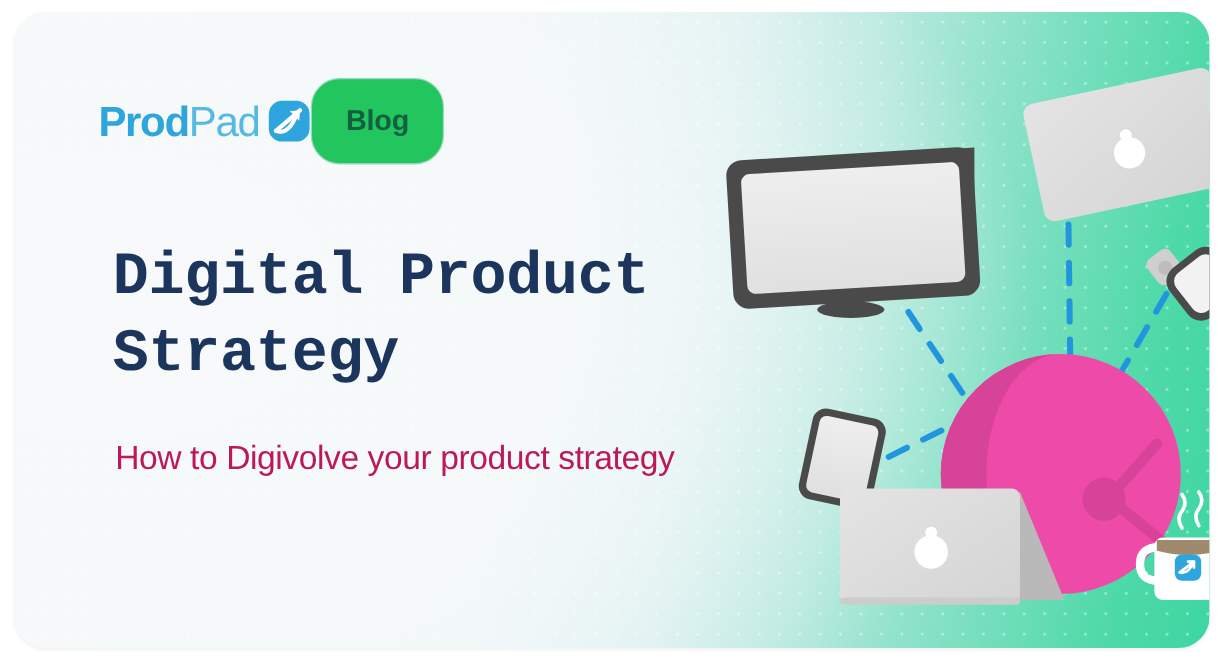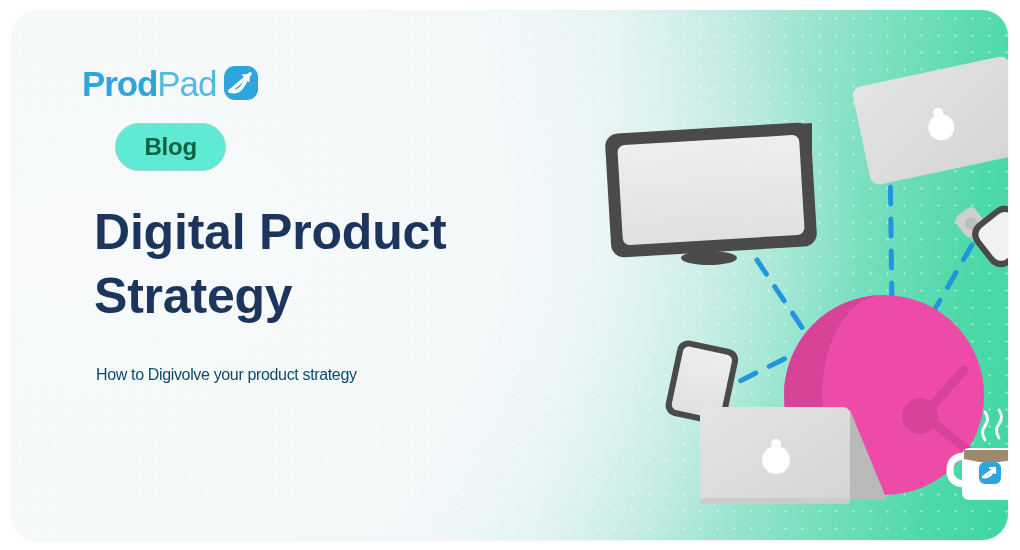--- a/index.html
+++ b/index.html
@@ -37,53 +37,53 @@
   }
   
   .bg-dots{
     position:absolute; inset:0;
     background-image:radial-gradient(rgba(255,255,255,.55) 1.1px, transparent 1.2px);
     background-size:17px 17px;
     opacity:.75;
   }
 
   
-  .header{position:absolute;left:70px;top:55px;display:flex;align-items:center;gap:22px;z-index:40;flex-direction:column;}
+  .header{position:absolute;left:70px;top:55px;display:flex;align-items:center;z-index:40;}
   .logo{display:flex;align-items:center;gap:7px;}
   .logo-text{font-size:35px;letter-spacing:-1.1px;line-height:1;white-space:nowrap;}
   .logo-text .b{font-weight:700;color:#2fa5dd;}
   .logo-text .l{font-weight:400;color:#55b9e3;}
   .logo-mark{width:36px;height:36px;flex:none;}
 
   .blog-pill{
     display:flex;align-items:center;justify-content:center;
-    height:46px;padding:0 28px;
+    height:46px;padding:12px 28px;
     border-radius:24px;
-    background:#5eead4;
+    background:#22c55e;
     border:1.5px solid #9bd9bd;
     color:#11613f;
     font-size:24px;font-weight:700;letter-spacing:-.2px;
   }
 
   
   .copy{position:absolute;left:82px;top:190px;z-index:40;width:560px;}
   .headline{
-    font-family:Liberation Sans, sans-serif;
+    font-family:Liberation Mono, monospace;
     font-weight:700;
     font-size:50px;
     line-height:1.28;
     color:#1c355c;
     letter-spacing:-.2px;
     margin:0;
   }
   .subhead{
     margin:38px 0 12px 2px;
-    font-size:16px;
+    font-size:28px;
     font-weight:400;
-    color:#0c4a6e;
+    color:#be185d;
     letter-spacing:-.35px;
     white-space:nowrap;
   }
 
   
   .art{position:absolute;inset:0;z-index:20;}
   .art svg{position:absolute;left:0;top:0;}
 </style>
 </head>
 <body>

